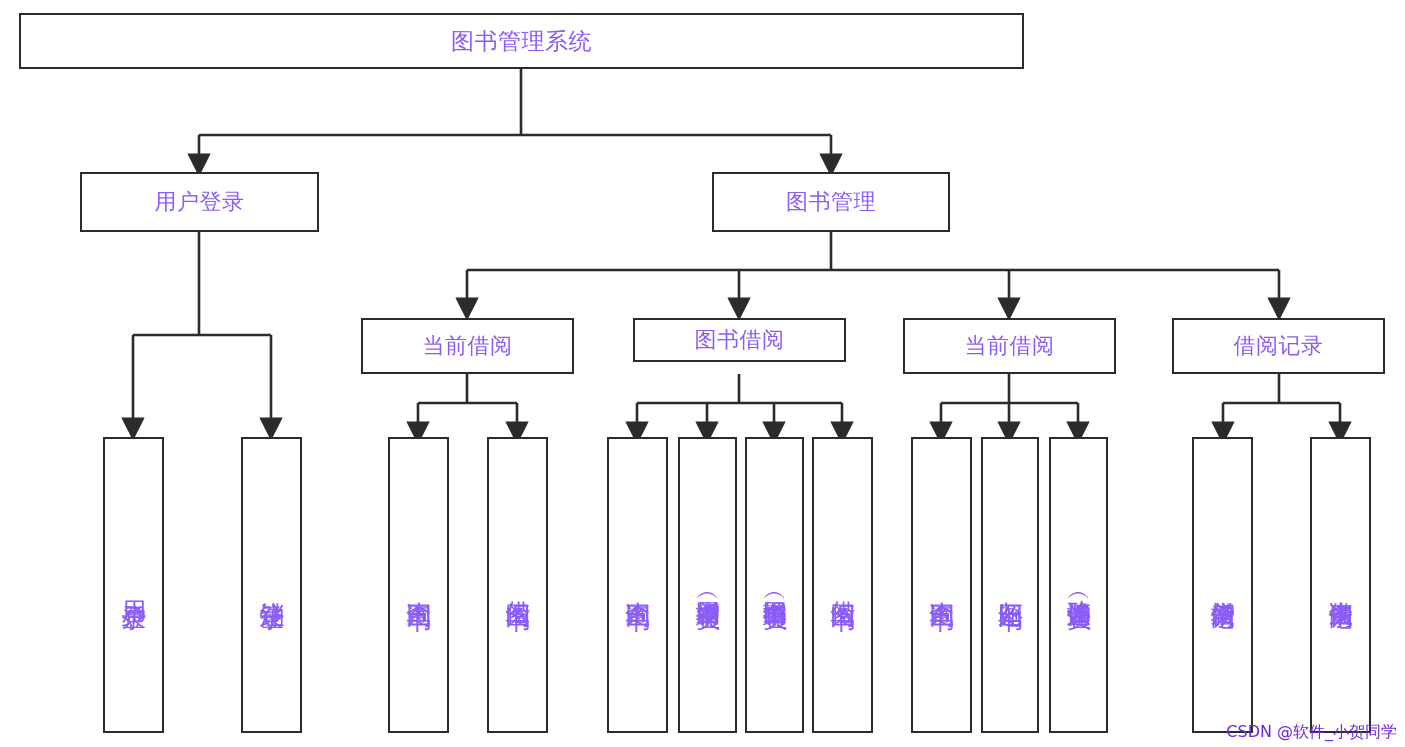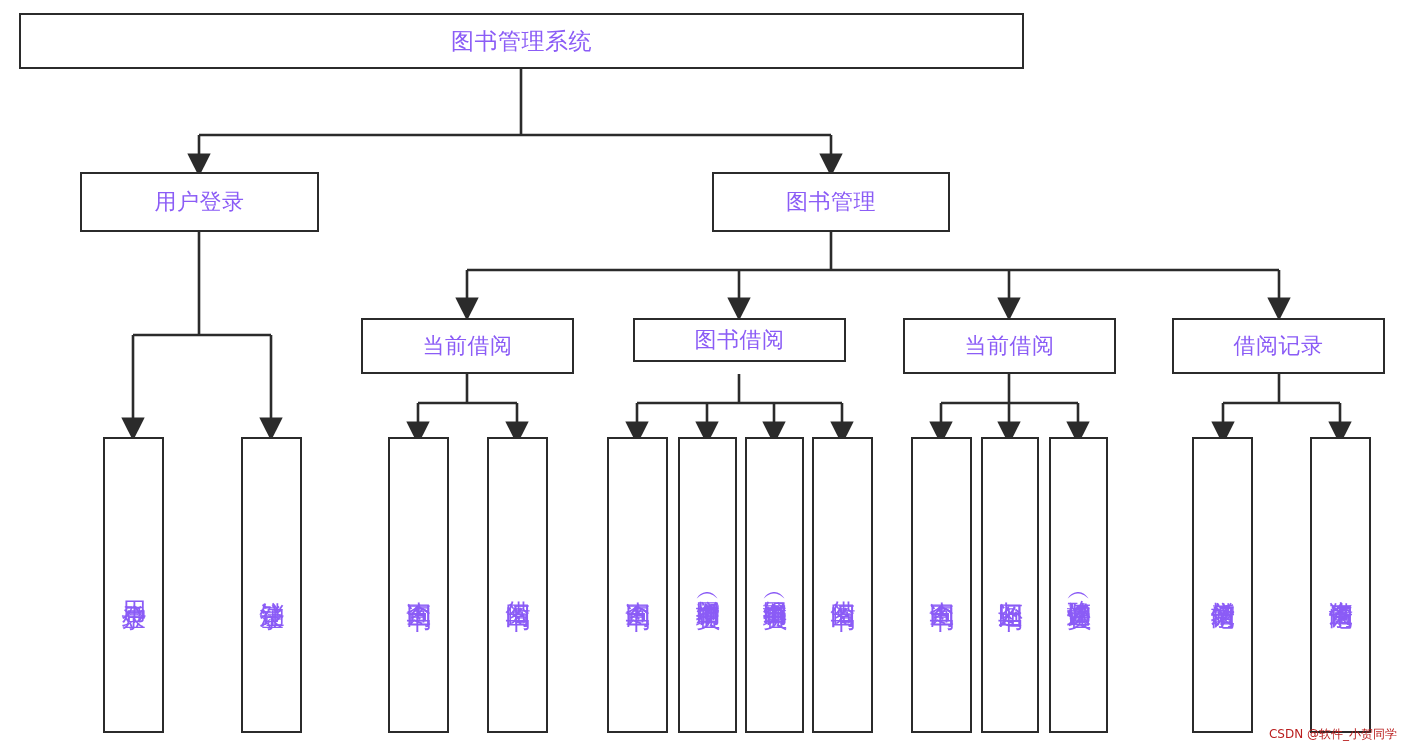--- a/index.html
+++ b/index.html
@@ -62,22 +62,22 @@
     max-height: 100%;
   }
   .node.vert.tall .label {
     font-size: 24px;
     letter-spacing: 1px;
   }
   #watermark {
     position: absolute;
     right: 8px;
     bottom: 4px;
-    font-size: 12px;
-    color: #b91c1c;
+    font-size: 16px;
+    color: #6d28d9;
     font-family: "DejaVu Sans", "Liberation Sans", sans-serif;
     white-space: nowrap;
     user-select: none;
   }
 </style>
 </head>
 <body>
 
 <div id="canvas">
 

